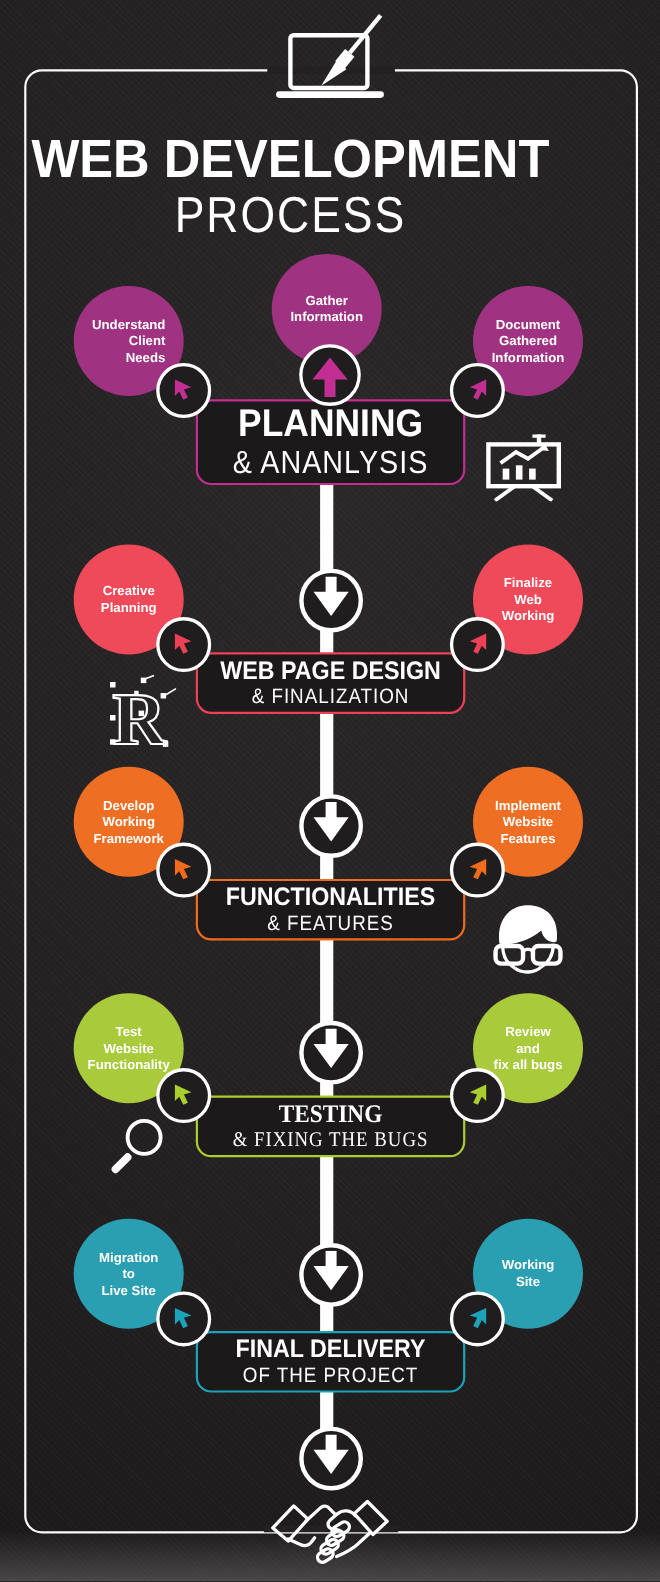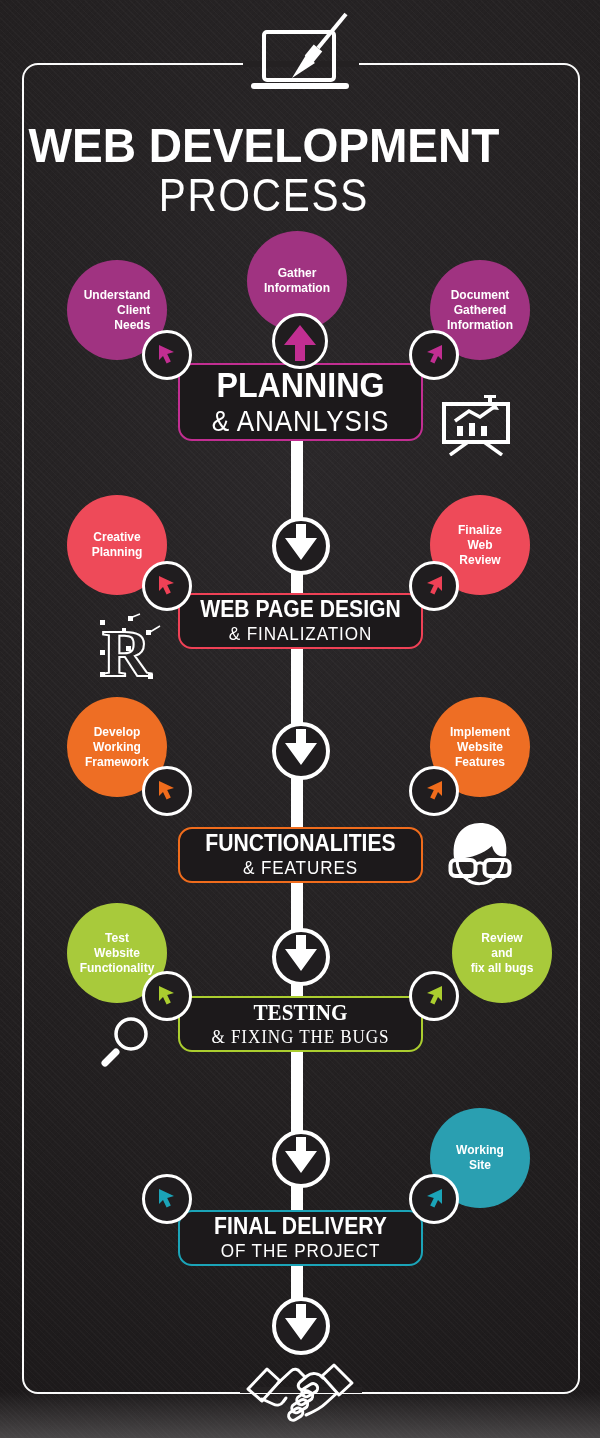--- a/index.html
+++ b/index.html
@@ -122,21 +122,21 @@
         <line x1="46" y1="48" x2="64" y2="61" stroke-width="3.5"></line>
       </svg>
     </div>
   </div>
 
   <div class="section" style="--accent: #ef4156; --fill: #ee4a59;">
     <div class="circle" style="left:67px;top:495px;">Creative
 Planning</div>
     <div class="circle" style="left:430px;top:495px;">Finalize
 Web
-Review</div>
+Working</div>
 
     <div class="ring" style="left:142px;top:561px;">
       <svg width="24" height="24" viewBox="0 0 24 24">
           <path d="M4,2 L19,9 L12.2,11 L15.8,18.4 L11.6,20.4 L8,13 L4,17 Z" fill="var(--accent)"></path>
         </svg>
     </div>
     <div class="ring" style="left:409px;top:561px;">
       <svg width="24" height="24" viewBox="0 0 24 24">
           <g transform="scale(-1,1) translate(-24,0)">
             <path d="M4,2 L19,9 L12.2,11 L15.8,18.4 L11.6,20.4 L8,13 L4,17 Z" fill="var(--accent)"></path>
@@ -182,21 +182,21 @@
         </svg>
     </div>
     <div class="ring" style="left:409px;top:766px;">
       <svg width="24" height="24" viewBox="0 0 24 24">
           <g transform="scale(-1,1) translate(-24,0)">
             <path d="M4,2 L19,9 L12.2,11 L15.8,18.4 L11.6,20.4 L8,13 L4,17 Z" fill="var(--accent)"></path>
           </g>
         </svg>
     </div>
 
-    <div class="banner small" style="top:799px;height:52px;margin-top:28px;">
+    <div class="banner small" style="top:799px;height:52px;">
       <div class="l1">FUNCTIONALITIES</div>
       <div class="l2">&amp; FEATURES</div>
     </div>
 
     <div class="icon" style="left:448px;top:820px;">
       <svg width="64" height="68" viewBox="0 0 64 68">
         <path d="M6,38 C3,14 17,3 32,3 C47,3 61,13 58,36 C52,38 46,34 44,26 C34,35 18,40 6,38 Z" fill="#fff"></path>
         <path d="M9,40 C9,50 13,56 20,60" stroke="#fff" stroke-width="3" fill="none"></path>
         <path d="M55,38 C55,48 51,55 44,59" stroke="#fff" stroke-width="3" fill="none"></path>
         <path d="M20,60 C26,65 38,65 44,59" stroke="#fff" stroke-width="3" fill="none"></path>
@@ -204,21 +204,21 @@
         <rect x="36.5" y="40" width="25" height="16" rx="5" fill="none" stroke="#fff" stroke-width="4"></rect>
         <path d="M27.5,45 C30,42 34,42 36.5,45" stroke="#fff" stroke-width="3" fill="none"></path>
       </svg>
     </div>
   </div>
 
   <div class="section" style="--accent: #abce2f; --fill: #a8ca3b;">
     <div class="circle" style="left:67px;top:903px;">Test
 Website
 Functionality</div>
-    <div class="circle" style="left:452px;top:903px;">Review
+    <div class="circle" style="left:430px;top:903px;">Review
 and
 fix all bugs</div>
 
     <div class="ring" style="left:142px;top:971px;">
       <svg width="24" height="24" viewBox="0 0 24 24">
           <path d="M4,2 L19,9 L12.2,11 L15.8,18.4 L11.6,20.4 L8,13 L4,17 Z" fill="var(--accent)"></path>
         </svg>
     </div>
     <div class="ring" style="left:409px;top:971px;">
       <svg width="24" height="24" viewBox="0 0 24 24">
@@ -235,20 +235,23 @@
 
     <div class="icon" style="left:93px;top:1012px;">
       <svg width="64" height="64" viewBox="0 0 64 64">
         <circle cx="38" cy="22" r="15" fill="none" stroke="#fff" stroke-width="3.5"></circle>
         <line x1="23" y1="40" x2="12" y2="51" stroke="#fff" stroke-width="7" stroke-linecap="round"></line>
       </svg>
     </div>
   </div>
 
   <div class="section" style="--accent: #1ba4b8; --fill: #2a9fb1;">
+    <div class="circle" style="left:67px;top:1108px;">Migration
+to
+Live Site</div>
     <div class="circle" style="left:430px;top:1108px;">Working
 Site</div>
 
     <div class="ring" style="left:142px;top:1174px;">
       <svg width="24" height="24" viewBox="0 0 24 24">
           <path d="M4,2 L19,9 L12.2,11 L15.8,18.4 L11.6,20.4 L8,13 L4,17 Z" fill="var(--accent)"></path>
         </svg>
     </div>
     <div class="ring" style="left:409px;top:1174px;">
       <svg width="24" height="24" viewBox="0 0 24 24">

